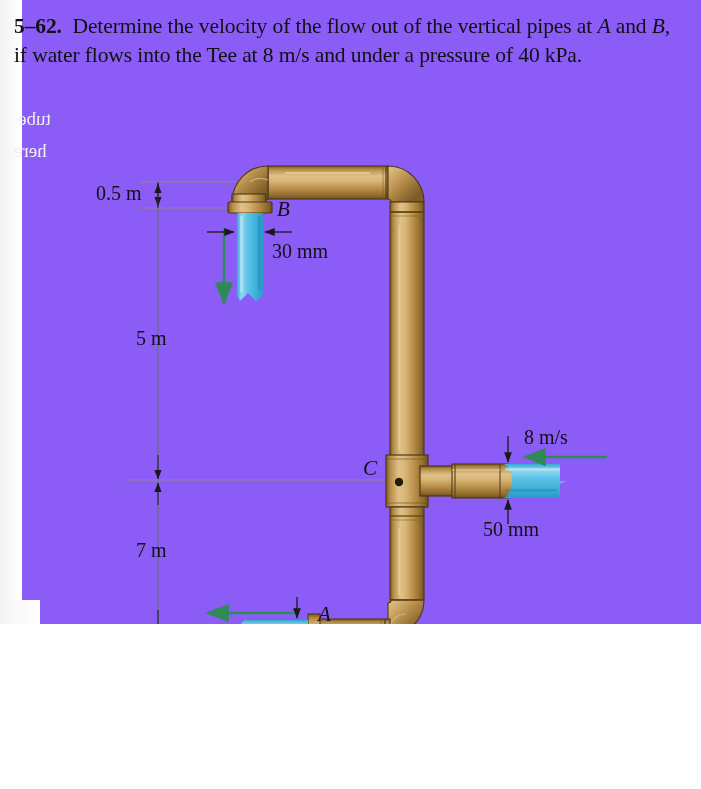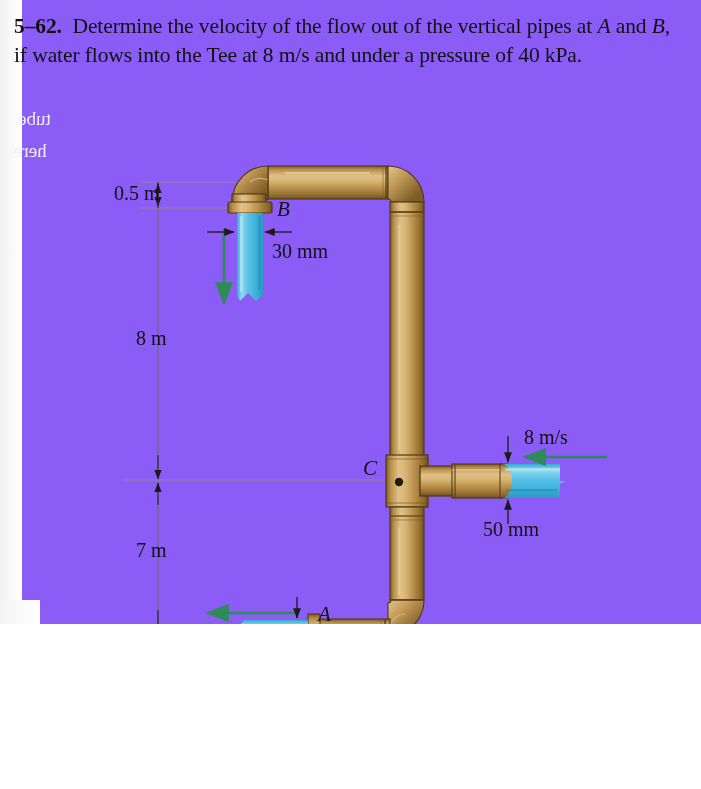--- a/index.html
+++ b/index.html
@@ -269,22 +269,22 @@
       <line x1="508" y1="436" x2="508" y2="462" marker-end="url(#arrBlk)"></line>
       <line x1="508" y1="524" x2="508" y2="500" marker-end="url(#arrBlk)"></line>
     </g>
 
     <g stroke="#1a1a1a" stroke-width="1.3">
       <line x1="297" y1="597" x2="297" y2="618" marker-end="url(#arrBlk)"></line>
       <line x1="297" y1="675" x2="297" y2="653" marker-end="url(#arrBlk)"></line>
     </g>
   </svg>
 
-  <div class="lbl" style="left:96px; top:182px;margin-left:18px;">0.5 m</div>
-  <div class="lbl" style="left:136px; top:327px;">8 m</div>
+  <div class="lbl" style="left:96px; top:182px;">0.5 m</div>
+  <div class="lbl" style="left:136px; top:327px;">5 m</div>
   <div class="lbl" style="left:136px; top:539px;">7 m</div>
 
   <div class="lbl it" style="left:277px; top:197px;">B</div>
   <div class="lbl it" style="left:363px; top:456px;">C</div>
   <div class="lbl it" style="left:318px; top:602px;">A</div>
 
   <div class="lbl" style="left:272px; top:240px;">30 mm</div>
   <div class="lbl" style="left:295px; top:663px;">30 mm</div>
   <div class="lbl" style="left:483px; top:518px;text-align:center;">50 mm</div>
   <div class="lbl" style="left:524px; top:426px;">8 m/s</div>

